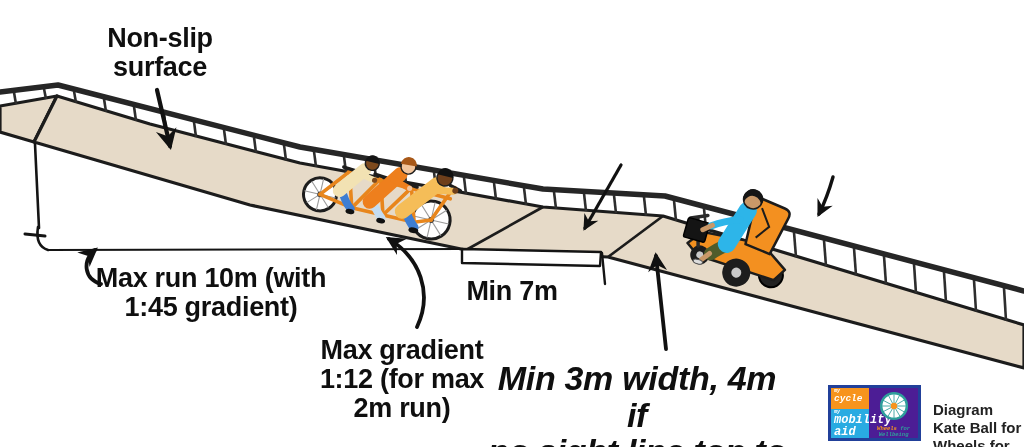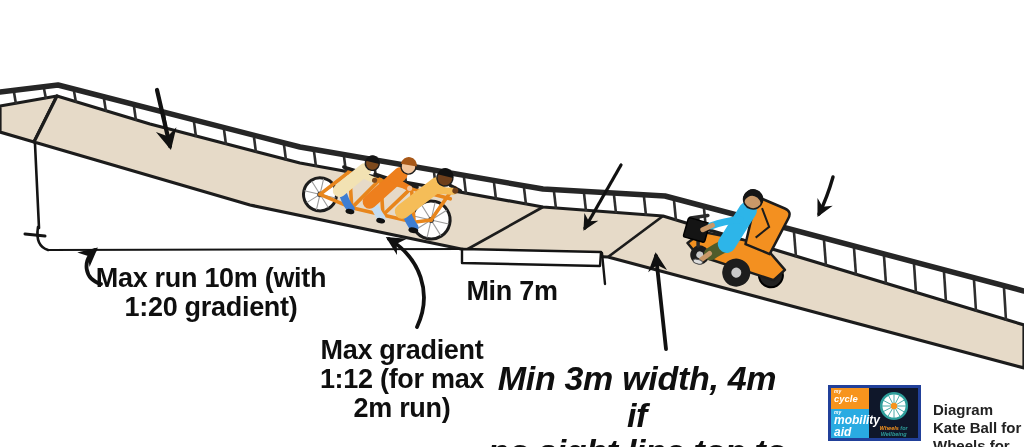--- a/index.html
+++ b/index.html
@@ -13,22 +13,22 @@
   .level-resting{left:527px;top:100px;width:200px;font-size:27px;}
   .handrail-lbl{left:778px;top:112px;width:214px;font-size:27px;}
   .max-run{left:61px;top:264px;width:300px;font-size:27px;}
   .min-3m{left:432px;top:277px;width:160px;font-size:27px;}
   .max-gradient{left:302px;top:336px;width:200px;font-size:27px;}
   .min-width{left:487px;top:360px;width:300px;font-size:34px;font-style:italic;}
   .not-to-scale{left:30px;top:382px;width:240px;font-size:28px;text-align:left;letter-spacing:0.5px;}
   .credit{left:933px;top:401px;width:92px;font-size:15px;line-height:1.2;color:#222;
           text-align:left;letter-spacing:0;}
   
-  .logo{position:absolute;left:828px;top:385px;width:93px;height:56px;background:#0f172a;
-        border:3px solid #21409a;box-sizing:border-box;display:flex;}
+  .logo{position:absolute;left:828px;top:385px;width:93px;height:56px;background:#4c1d95;
+        border:3px solid #21409a;box-sizing:border-box;display:flex;font-family:Liberation Mono, monospace;}
   .logo-left{width:44%;display:flex;flex-direction:column;}
   .lg-orange{flex:1;background:#f7941d;color:#fff;font-style:italic;font-weight:bold;
              padding:1px 0 0 3px;line-height:1;}
   .lg-blue{flex:1;background:#29abe2;color:#fff;font-style:italic;font-weight:bold;
            padding:1px 0 0 3px;line-height:0.95;}
   .lg-sm{display:block;font-size:5px;}
   .lg-wd{display:block;font-size:9.5px;}
   .lg-wd2{display:block;font-size:12px;}
   .logo-right{flex:1;position:relative;display:flex;justify-content:center;}
   .logo-cap{position:absolute;bottom:1px;left:0;right:0;font-size:5.5px;font-style:italic;
@@ -211,22 +211,24 @@
     <g stroke="#111" fill="none" stroke-linecap="round">
       <path d="M 157,90 L 170,146" stroke-width="4.2" marker-end="url(#ah)"></path>
       <path d="M 621,165 L 585,228" stroke-width="3.2" marker-end="url(#ah)"></path>
       <path d="M 833,177 Q 827,198 819,214" stroke-width="3.4" marker-end="url(#ah)"></path>
       <path d="M 666,349 L 656,256" stroke-width="3.8" marker-end="url(#ah)"></path>
       <path d="M 417,327 C 433,293 420,258 389,239" stroke-width="3.8" marker-end="url(#ah)"></path>
       <path d="M 101,284 C 84,279 82,261 95,250" stroke-width="3.8" marker-end="url(#ah)"></path>
     </g>
   </svg>
 
+  <div class="lbl non-slip">Non-slip
+surface</div>
   <div class="lbl max-run">Max run 10m (with
-1:20 gradient)</div>
+1:45 gradient)</div>
   <div class="lbl min-3m">Min 7m</div>
   <div class="lbl max-gradient">Max gradient
 1:12 (for max
 2m run)</div>
   <div class="lbl min-width">Min 3m width, 4m if
 no sight line top to
 bottom</div>
   <div class="lbl credit">Diagram Kate Ball for
 Wheels for Wellbeing</div>
 

